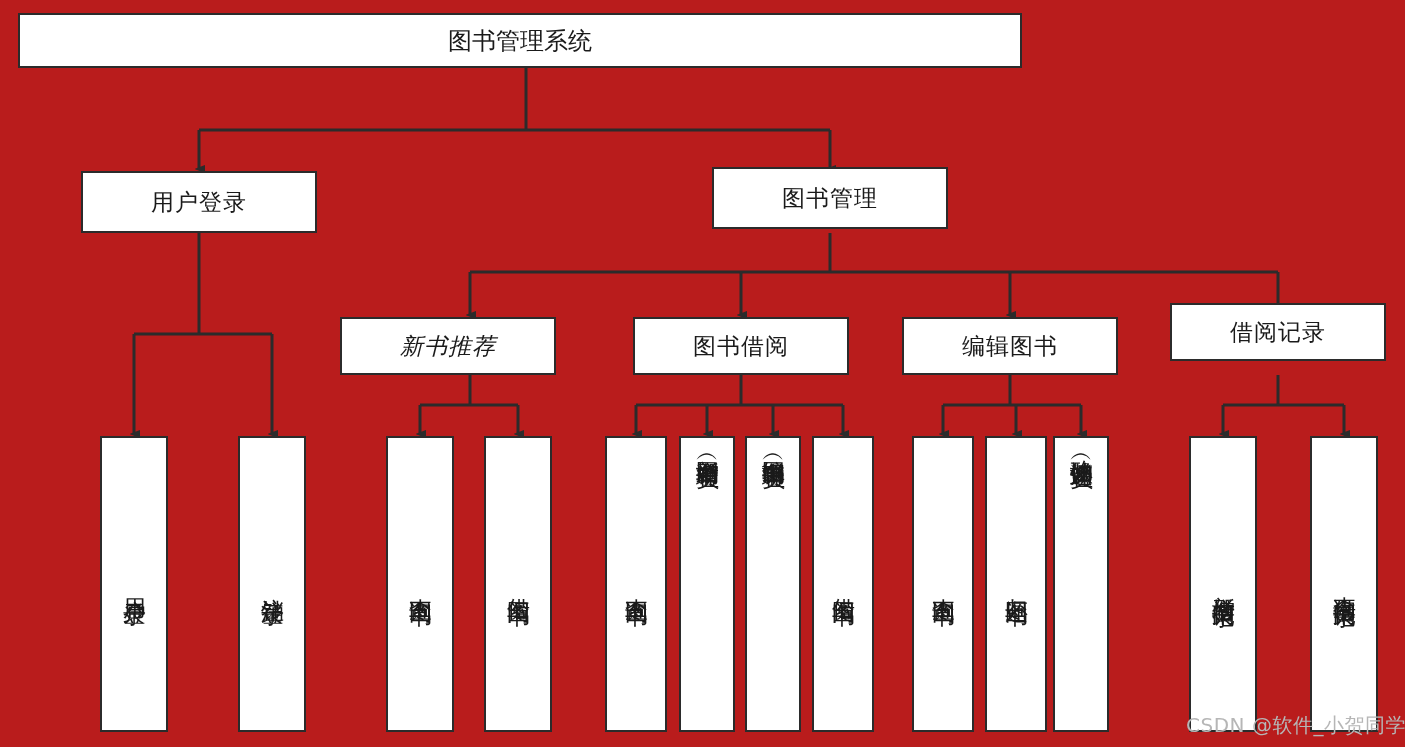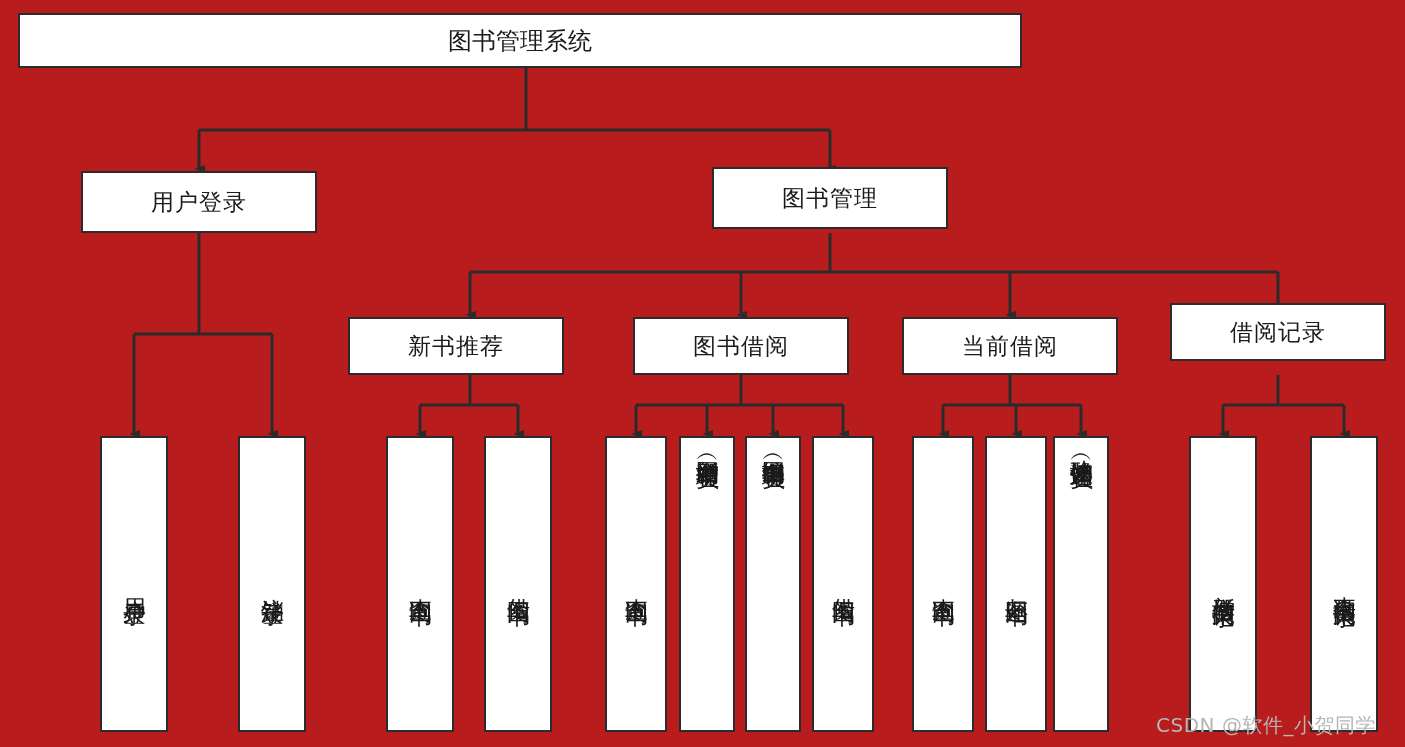--- a/index.html
+++ b/index.html
@@ -45,21 +45,21 @@
     writing-mode: vertical-rl;
     text-orientation: upright;
     font-size: 23px;
     line-height: 1.12;
     letter-spacing: 2px;
     padding: 4px 0;
     white-space: nowrap;
   }
   .watermark {
     position: absolute;
-    left: 1156px;
+    left: 1186px;
     top: 712px;
     font-size: 20px;
     color: #b6b6b6;
     letter-spacing: 0.5px;
     white-space: nowrap;
   }
 </style>
 </head>
 <body>
 
@@ -105,23 +105,23 @@
         <path d="M1223,405 L1223,434" marker-end="url(#arrow)"></path>
         <path d="M1344,405 L1344,434" marker-end="url(#arrow)"></path>
       </g>
   </svg>
 
   <div class="node root" style="left: 18px; top: 13px; width: 1004px; height: 55px;">图书管理系统</div>
 
   <div class="node h" style="left: 81px; top: 171px; width: 236px; height: 62px;">用户登录</div>
   <div class="node h" style="left: 712px; top: 167px; width: 236px; height: 62px;">图书管理</div>
 
-  <div class="node h" style="left: 348px; top: 317px; width: 216px; height: 58px;">新书推荐</div>
+  <div class="node h" style="left: 340px; top: 317px; width: 216px; height: 58px; font-style: italic;">新书推荐</div>
   <div class="node h" style="left: 633px; top: 317px; width: 216px; height: 58px;">图书借阅</div>
-  <div class="node h" style="left: 902px; top: 317px; width: 216px; height: 58px;">当前借阅</div>
+  <div class="node h" style="left: 902px; top: 317px; width: 216px; height: 58px;">编辑图书</div>
   <div class="node h" style="left: 1170px; top: 303px; width: 216px; height: 58px;">借阅记录</div>
 
   <div class="node v" style="left: 100px; top: 436px; width: 68px; height: 296px;">用户登录</div>
   <div class="node v" style="left: 238px; top: 436px; width: 68px; height: 296px;">注销登录</div>
   <div class="node v" style="left: 386px; top: 436px; width: 68px; height: 296px;">查询图书</div>
   <div class="node v" style="left: 484px; top: 436px; width: 68px; height: 296px;">借阅图书</div>
   <div class="node v" style="left: 605px; top: 436px; width: 62px; height: 296px;">查询图书</div>
   <div class="node v" style="left: 679px; top: 436px; width: 56px; height: 296px; justify-content: flex-start; letter-spacing: 1px;">新增图书（管理员）</div>
   <div class="node v" style="left: 745px; top: 436px; width: 56px; height: 296px; justify-content: flex-start; letter-spacing: 1px;">编辑图书（管理员）</div>
   <div class="node v" style="left: 812px; top: 436px; width: 62px; height: 296px;">借阅图书</div>

